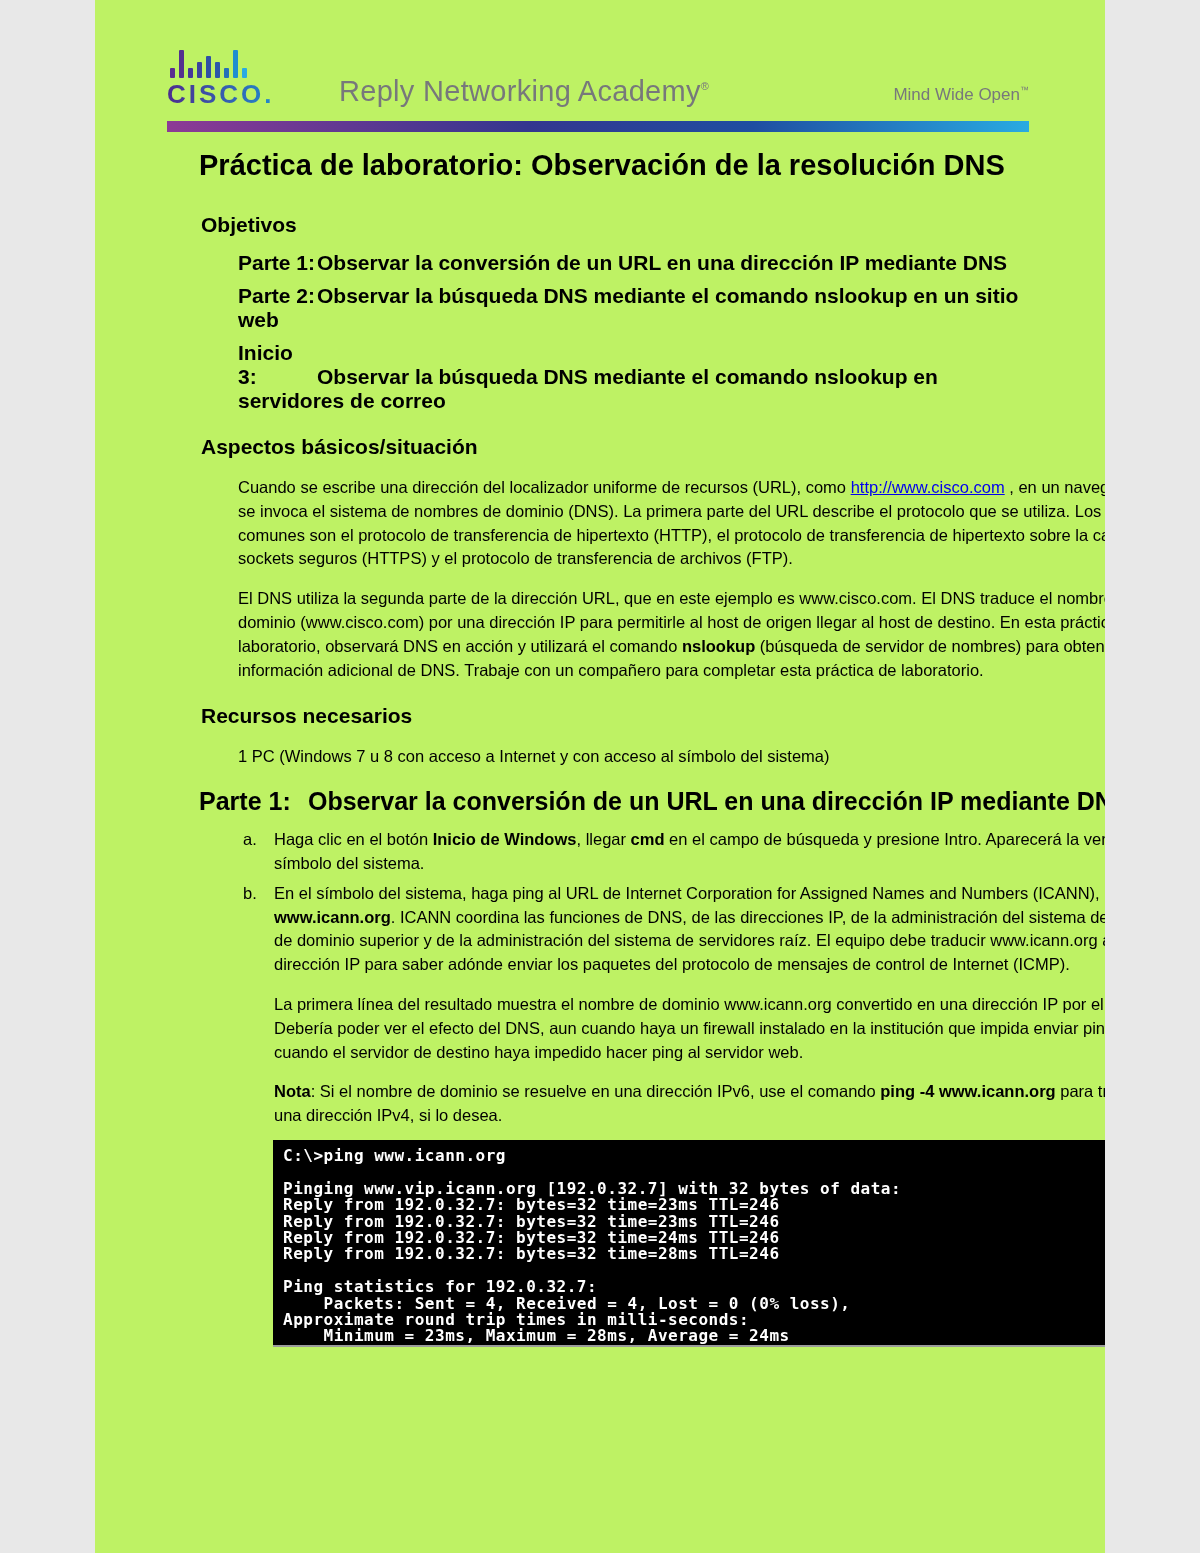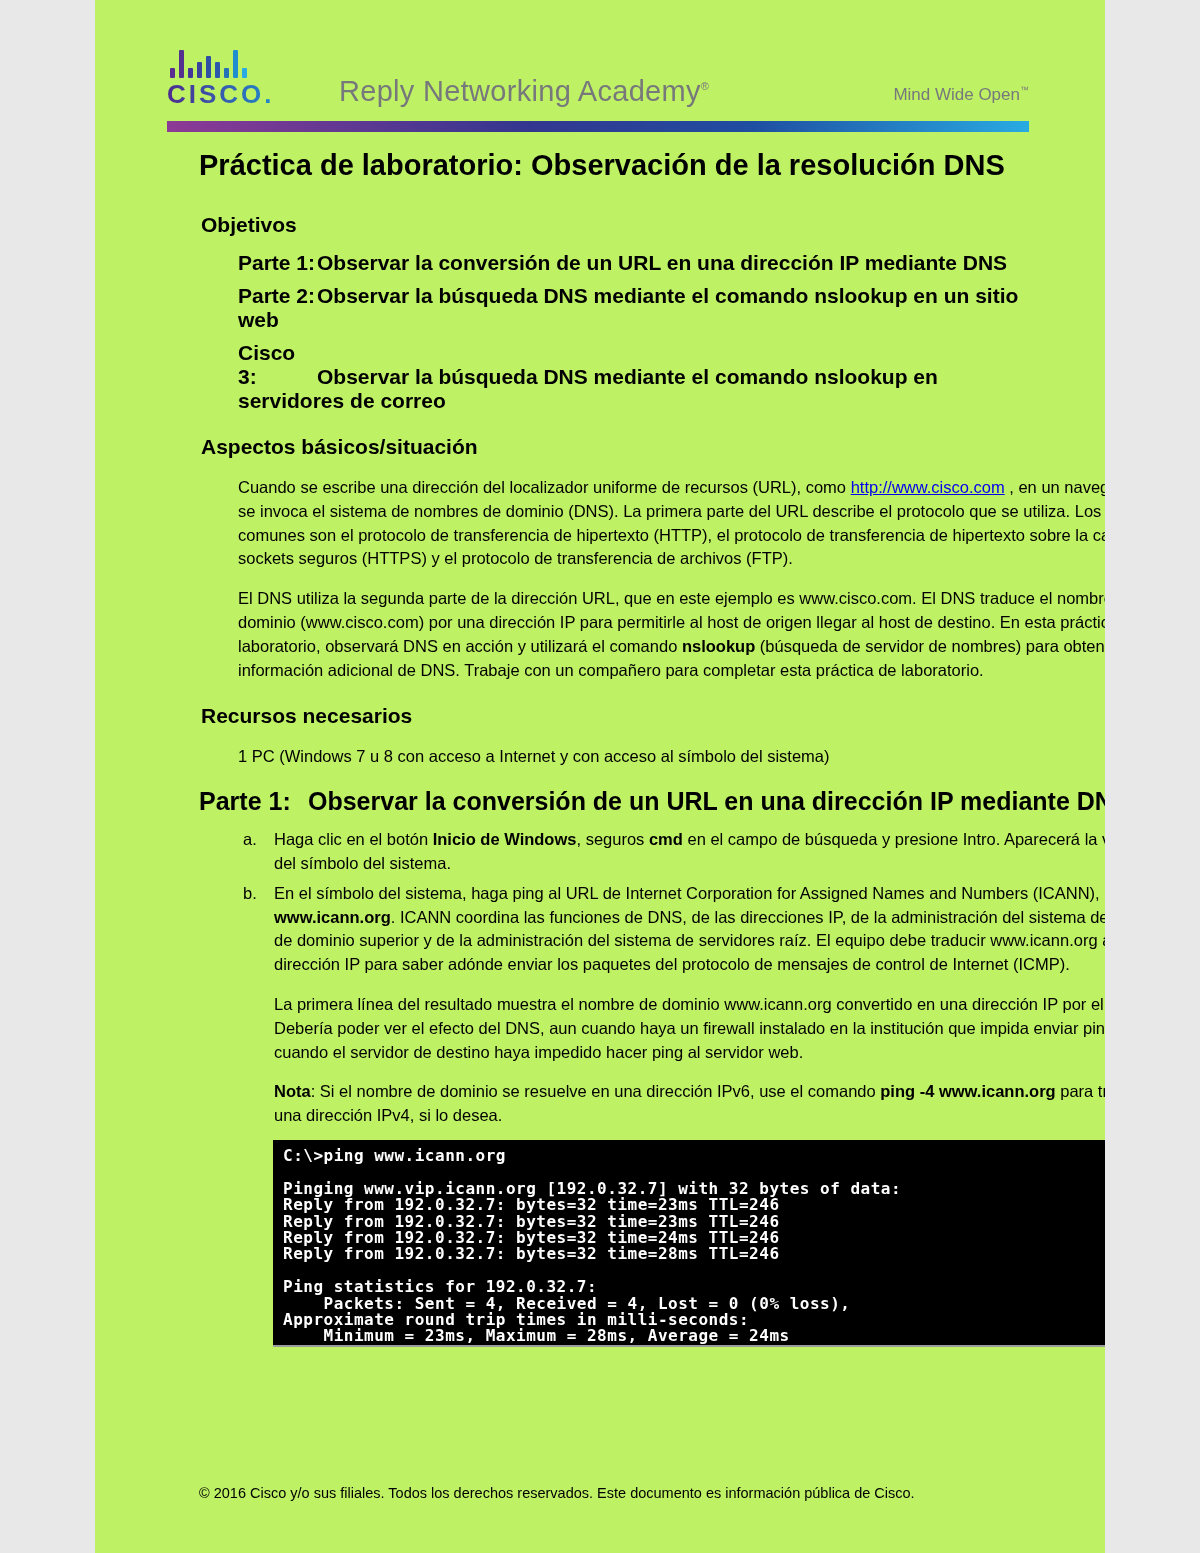--- a/index.html
+++ b/index.html
@@ -88,37 +88,37 @@
 
     <div class="h2 first">Objetivos</div>
 
     <div class="obj-line">
       <span class="obj-label">Parte 1:</span><span>Observar la conversión de un URL en una dirección IP mediante DNS</span>
     </div>
     <div class="obj-line">
       <span class="obj-label">Parte 2:</span><span>Observar la búsqueda DNS mediante el comando nslookup en un sitio web</span>
     </div>
     <div class="obj-line">
-      <span class="obj-label">Cisco 3:</span><span>Observar la búsqueda DNS mediante el comando nslookup en servidores de correo</span>
+      <span class="obj-label">Inicio 3:</span><span>Observar la búsqueda DNS mediante el comando nslookup en servidores de correo</span>
     </div>
 
     <div class="h2">Aspectos básicos/situación</div>
 
     <div class="p"><span>Cuando se escribe una dirección del localizador uniforme de recursos (URL), como </span><a class="link" style="color: rgb(0, 0, 238);">http://www.cisco.com</a><span> , en un navegador web, se invoca el sistema de nombres de dominio (DNS). La primera parte del URL describe el protocolo que se utiliza. Los protocolos comunes son el protocolo de transferencia de hipertexto (HTTP), el protocolo de transferencia de hipertexto sobre la capa de sockets seguros (HTTPS) y el protocolo de transferencia de archivos (FTP).</span></div>
     <div class="p"><span>El DNS utiliza la segunda parte de la dirección URL, que en este ejemplo es www.cisco.com. El DNS traduce el nombre de dominio (www.cisco.com) por una dirección IP para permitirle al host de origen llegar al host de destino. En esta práctica de laboratorio, observará DNS en acción y utilizará el comando </span><span class="b">nslookup</span><span> (búsqueda de servidor de nombres) para obtener información adicional de DNS. Trabaje con un compañero para completar esta práctica de laboratorio.</span></div>
 
     <div class="h2">Recursos necesarios</div>
     <div class="p">1 PC (Windows 7 u 8 con acceso a Internet y con acceso al símbolo del sistema)</div>
 
     <div class="part-heading">
       <span class="part-label">Parte 1:</span><span>Observar la conversión de un URL en una dirección IP mediante DNS</span>
     </div>
 
     <div class="li">
-      <span class="li-label">a.</span><span><span>Haga clic en el botón </span><span class="b">Inicio de Windows</span><span>, seguros </span><span class="b">cmd</span><span> en el campo de búsqueda y presione Intro. Aparecerá la ventana del símbolo del sistema.</span></span>
+      <span class="li-label">a.</span><span><span>Haga clic en el botón </span><span class="b">Inicio de Windows</span><span>, llegar </span><span class="b">cmd</span><span> en el campo de búsqueda y presione Intro. Aparecerá la ventana del símbolo del sistema.</span></span>
     </div>
     <div class="li">
       <span class="li-label">b.</span><span><span>En el símbolo del sistema, haga ping al URL de Internet Corporation for Assigned Names and Numbers (ICANN), </span><span class="b">www.icann.org</span><span>. ICANN coordina las funciones de DNS, de las direcciones IP, de la administración del sistema de nombres de dominio superior y de la administración del sistema de servidores raíz. El equipo debe traducir www.icann.org a una dirección IP para saber adónde enviar los paquetes del protocolo de mensajes de control de Internet (ICMP).</span></span>
     </div>
 
     <div class="p p-indent"><span>La primera línea del resultado muestra el nombre de dominio www.icann.org convertido en una dirección IP por el DNS. Debería poder ver el efecto del DNS, aun cuando haya un firewall instalado en la institución que impida enviar pings o aun cuando el servidor de destino haya impedido hacer ping al servidor web.</span></div>
     <div class="p p-indent"><span class="b">Nota</span><span>: Si el nombre de dominio se resuelve en una dirección IPv6, use el comando </span><span class="b">ping -4 www.icann.org</span><span> para traducirlo a una dirección IPv4, si lo desea.</span></div>
 
     <div class="terminal" style="background: rgb(0, 0, 0);">
       <pre style="color: rgb(255, 255, 255);">C:\&gt;ping www.icann.org
@@ -130,18 +130,14 @@
 Reply from 192.0.32.7: bytes=32 time=28ms TTL=246
 
 Ping statistics for 192.0.32.7:
     Packets: Sent = 4, Received = 4, Lost = 0 (0% loss),
 Approximate round trip times in milli-seconds:
     Minimum = 23ms, Maximum = 28ms, Average = 24ms</pre>
     </div>
 
   </div>
 
-  <div class="footer">
-    <span>© 2016 Cisco y/o sus filiales. Todos los derechos reservados. Este documento es información pública de Cisco.</span>
-    <span><span>Página </span><span class="b">1</span><span> de </span><span class="b">6</span></span>
-  </div>
 
 </div>
 
 </body></html>

